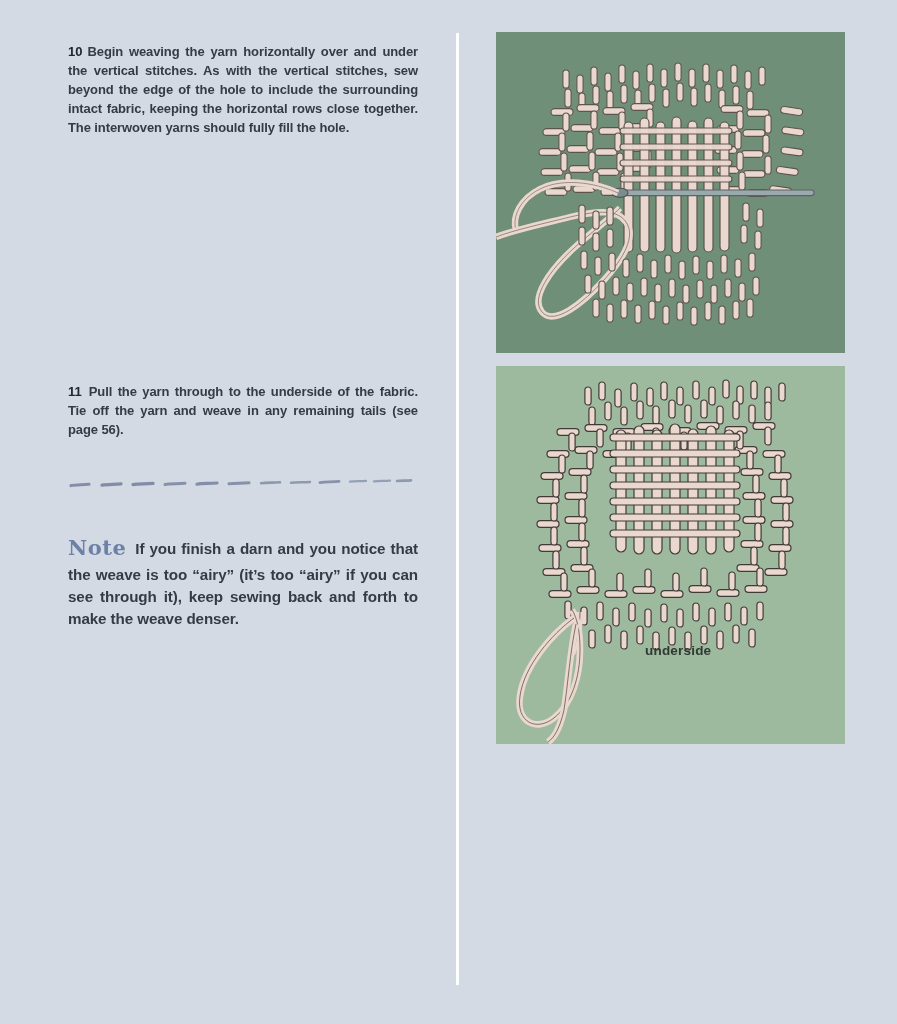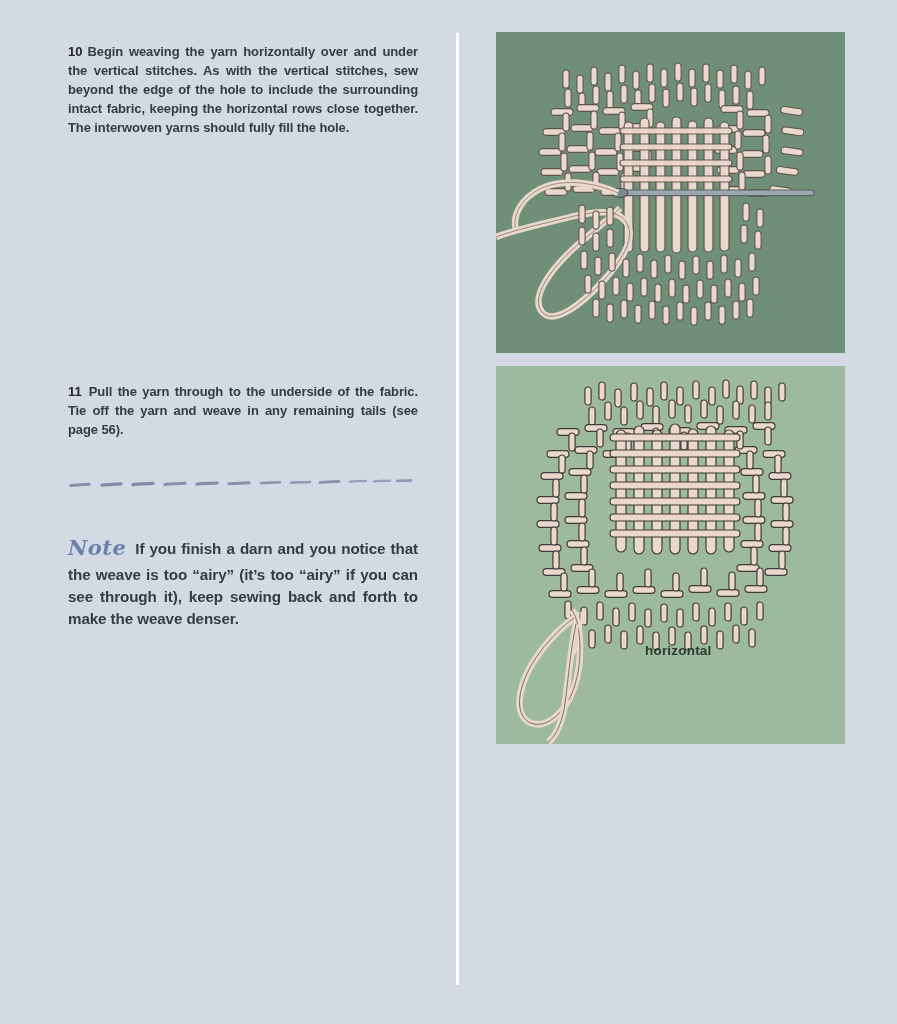--- a/index.html
+++ b/index.html
@@ -74,21 +74,20 @@
     width: 350px;
     color: #343b43;
     font-size: 15.2px;
     line-height: 1.455;
     text-align: justify;
     font-weight: 600;
     letter-spacing: -0.1px;
   }
   .note-word {
     font-family: "DejaVu Serif", serif;
-    font-style: italic;
     font-weight: 700;
     font-size: 21px;
     color: #6d80a8;
     letter-spacing: 0.5px;
     margin-right: 9px;
     vertical-align: -1px;
   }
 
   
   .panel {
@@ -531,15 +530,15 @@
         <path d="M78,252 C56,268 28,300 24,330 C20,356 40,366 58,352
                  C76,338 84,310 84,284 C84,262 80,250 76,244" stroke="#ead7cd" stroke-width="6.6"></path>
         <path d="M78,252 C56,268 28,300 24,330 C20,356 40,366 58,352
                  C76,338 84,310 84,284 C84,262 80,250 76,244" stroke="#403a38" stroke-width="1.0" opacity="0.65"></path>
         <path d="M80,258 C74,286 72,318 68,344 C64,362 58,372 52,376" stroke="#ead7cd" stroke-width="6.6"></path>
         <path d="M80,258 C74,286 72,318 68,344 C64,362 58,372 52,376" stroke="#403a38" stroke-width="1.0" opacity="0.65"></path>
       </g>
     </svg>
   </div>
 
-  <div class="panel-caption">horizontal</div>
+  <div class="panel-caption">underside</div>
 
 </div>
 
 </body></html>

